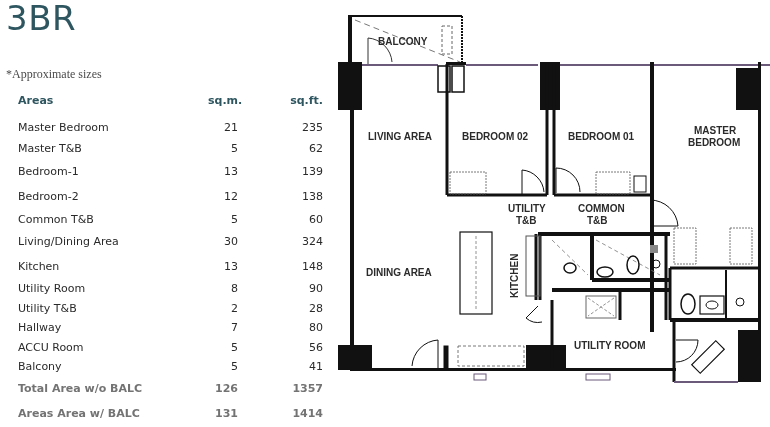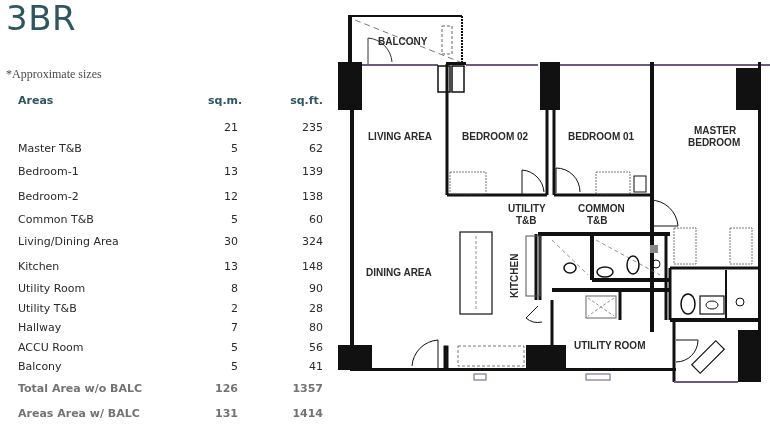--- a/index.html
+++ b/index.html
@@ -23,20 +23,21 @@
 <div class="title">3BR</div>
 <div class="note">*Approximate sizes</div>
 
 <div class="table">
   <div class="row header" style="top:0">
     <span class="c1">Areas</span>
     <span class="c2">sq.m.</span>
     <span class="c3">sq.ft.</span>
   </div>
   <div class="row" style="top:27px">
+    <span class="c1">Master Bedroom</span>
     <span class="c2">21</span>
     <span class="c3">235</span>
   </div>
   <div class="row" style="top:48px">
     <span class="c1">Master T&amp;B</span>
     <span class="c2">5</span>
     <span class="c3">62</span>
   </div>
   <div class="row" style="top:71px">
     <span class="c1">Bedroom-1</span>

